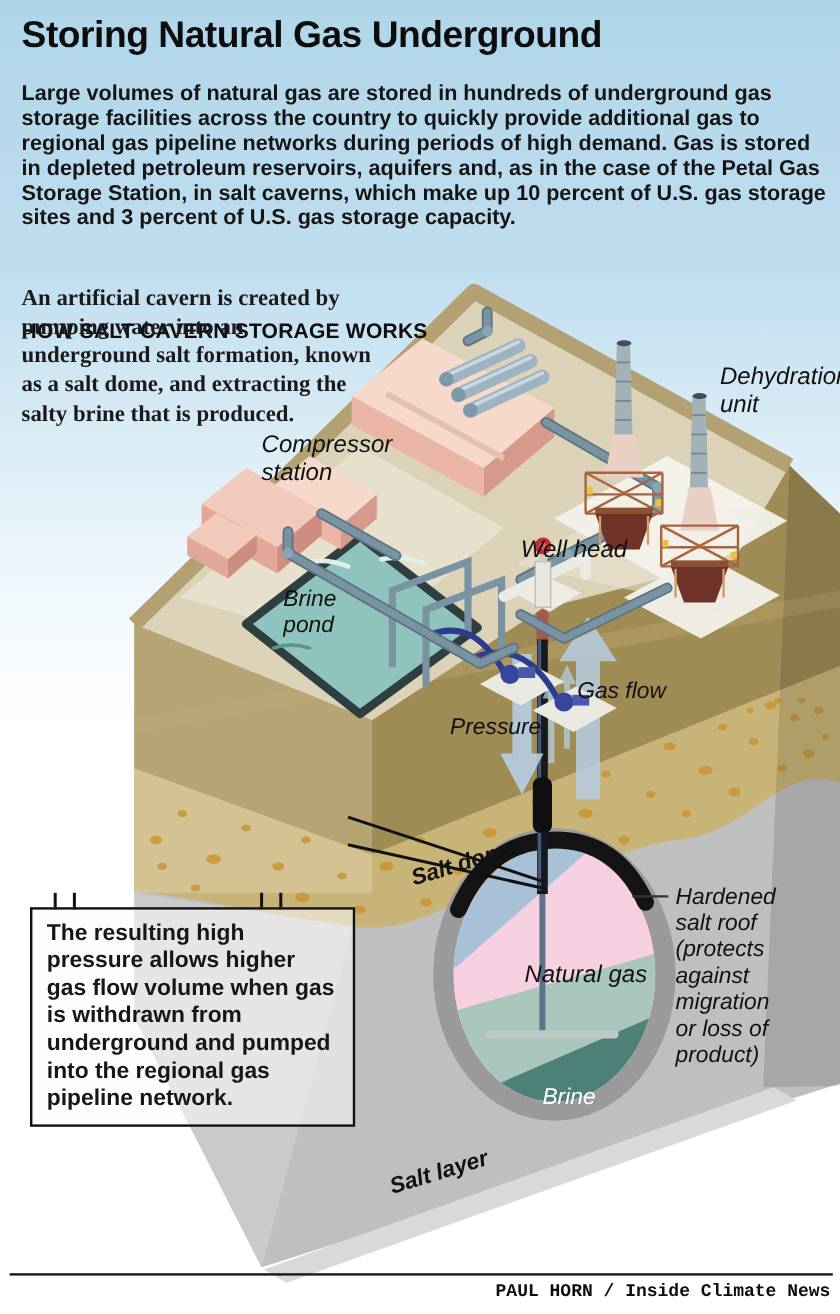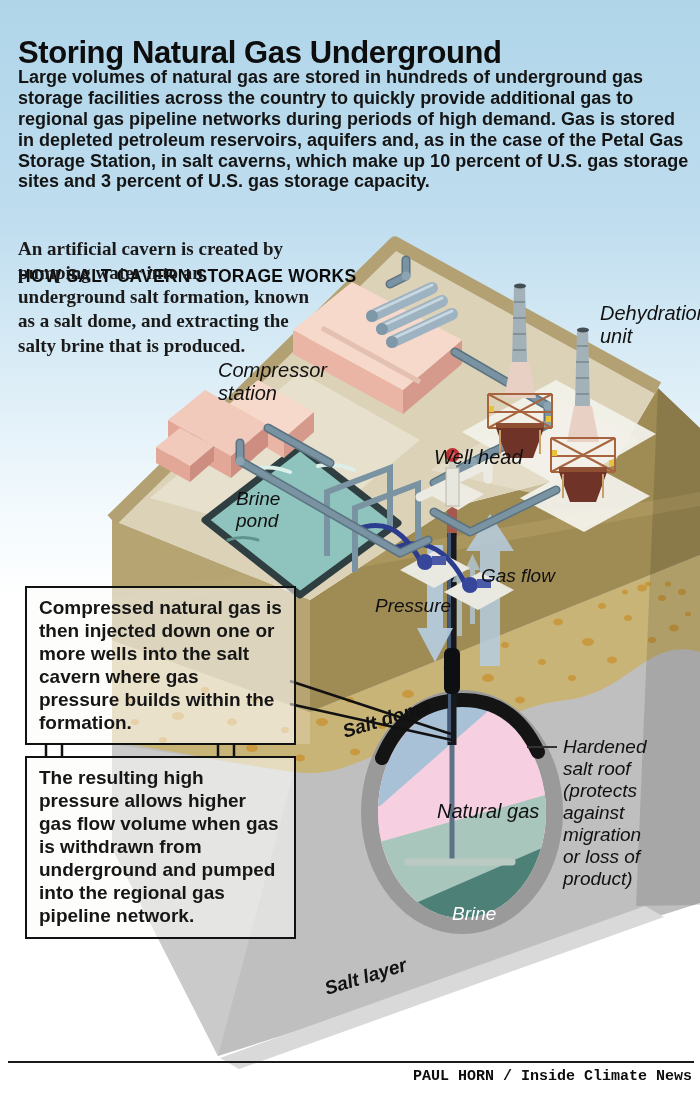--- a/index.html
+++ b/index.html
@@ -1,20 +1,20 @@
 <!DOCTYPE html>
 <html><head>
 <meta charset="utf-8">
 <style>
   html,body{margin:0;padding:0;}
   #page{position:relative;width:700px;height:1095px;overflow:hidden;
     font-family:"Liberation Sans",sans-serif;color:#151515;
     background:linear-gradient(180deg,#b0d5e9 0%,#bfddef 20%,#d9ecf6 33%,#f2f9fd 46%,#ffffff 55%);}
   .abs{position:absolute;}
-  #title{left:18px;top:11px;font-size:31px;font-weight:bold;letter-spacing:-0.4px;color:#0d0d0d;margin-top:24px;}
+  #title{left:18px;top:11px;font-size:31px;font-weight:bold;letter-spacing:-0.4px;color:#0d0d0d;}
   #intro{left:18px;top:67px;width:674px;font-size:18px;line-height:1.16;font-weight:bold;color:#141414;}
   #how-heading{left:18px;top:218px;font-size:17.5px;font-weight:bold;letter-spacing:.2px;color:#0d0d0d;margin-top:48px;}
   #how-body{left:18px;top:237px;width:292px;font-size:19px;line-height:1.27;font-weight:600;color:#1a1a1a;font-family:Liberation Serif, serif;}
   .callout{border:2.5px solid #111;background:rgba(252,252,249,.55);
     padding:8px 12px 9px 12px;font-size:19px;line-height:1.215;font-weight:600;color:#161616;}
   #callout-1{left:25px;top:586px;width:243px;}
   #callout-2{left:25px;top:756px;width:243px;}
   #note{left:300px;right:5px;top:1036px;text-align:right;font-style:italic;font-size:14.5px;font-weight:600;color:#111;}
   #footer-divider{left:8px;top:1061px;width:686px;border-top:2px solid #1a1a1a;height:0;}
   #footer-sources{left:8px;top:1068px;font-size:15px;font-weight:bold;color:#0d0d0d;}
@@ -320,18 +320,17 @@
         <text class="lbl" x="563" y="885">product)</text>
       </g>
     </g>
   </svg>
 
   <div class="abs" id="title">Storing Natural Gas Underground</div>
   <div class="abs" id="intro">Large volumes of natural gas are stored in hundreds of underground gas storage facilities across the country to quickly provide additional gas to regional gas pipeline networks during periods of high demand. Gas is stored in depleted petroleum reservoirs, aquifers and, as in the case of the Petal Gas Storage Station, in salt caverns, which make up 10 percent of U.S. gas storage sites and 3 percent of U.S. gas storage capacity.</div>
   <div class="abs" id="how-heading">HOW SALT CAVERN STORAGE WORKS</div>
   <div class="abs" id="how-body">An artificial cavern is created by pumping water into an underground salt formation, known as a salt dome, and extracting the salty brine that is produced.</div>
 
-  <div class="abs callout" id="callout-1">Compressed natural gas is then injected down one or more wells into the salt cavern where gas pressure builds within the formation.</div>
   <div class="abs callout" id="callout-2">The resulting high pressure allows higher gas flow volume when gas is withdrawn from underground and pumped into the regional gas pipeline network.</div>
 
   <div class="abs" id="footer-divider"></div>
   <div class="abs" id="footer-credit">PAUL HORN / Inside Climate News</div>
 </div>
 
 </body></html>

